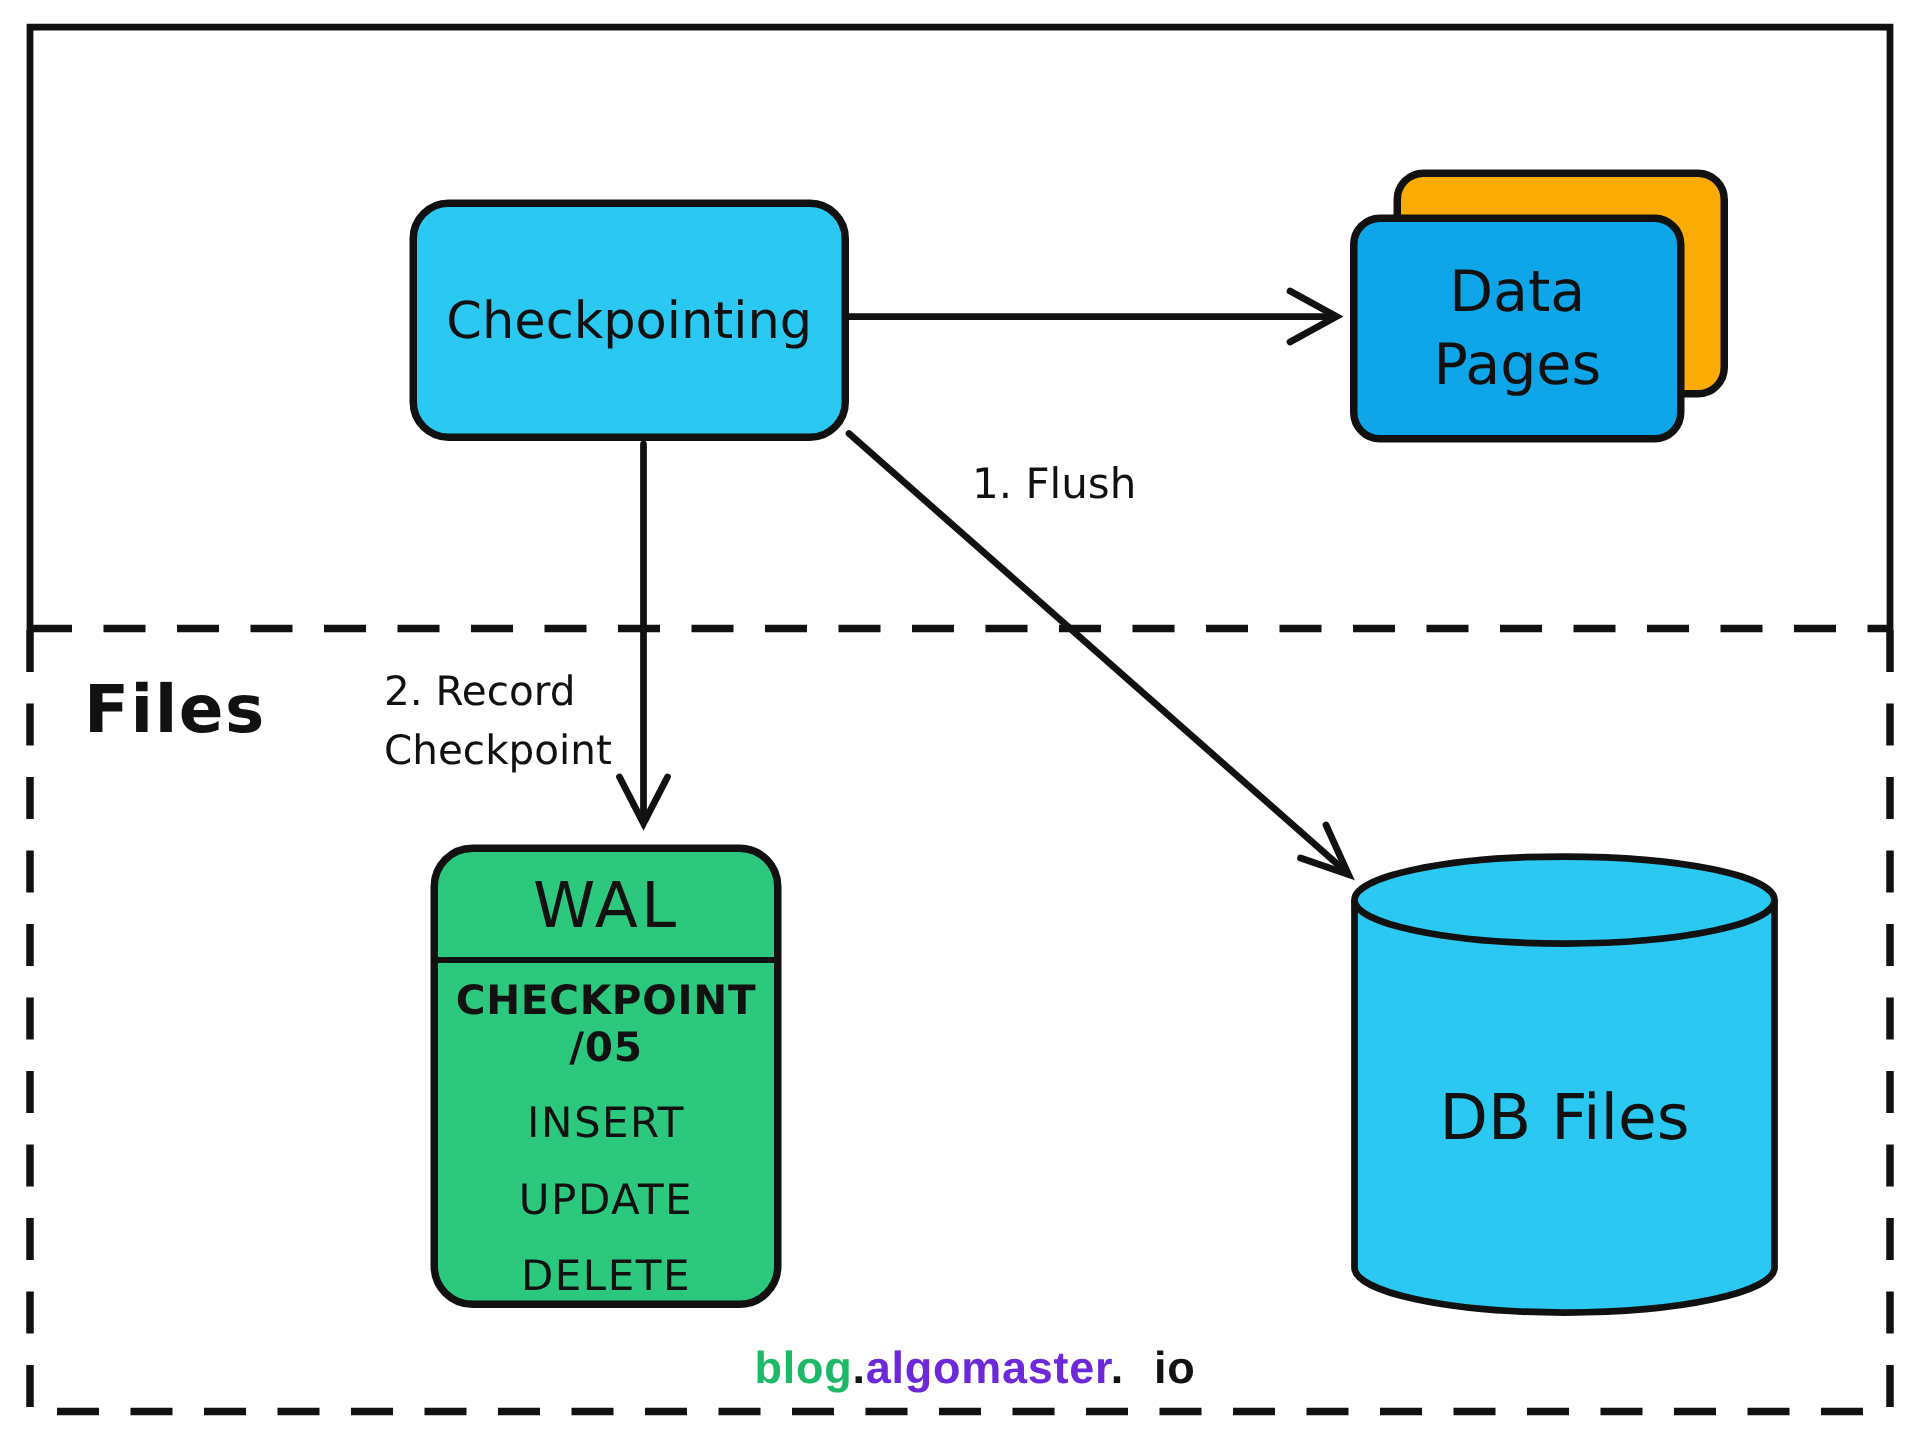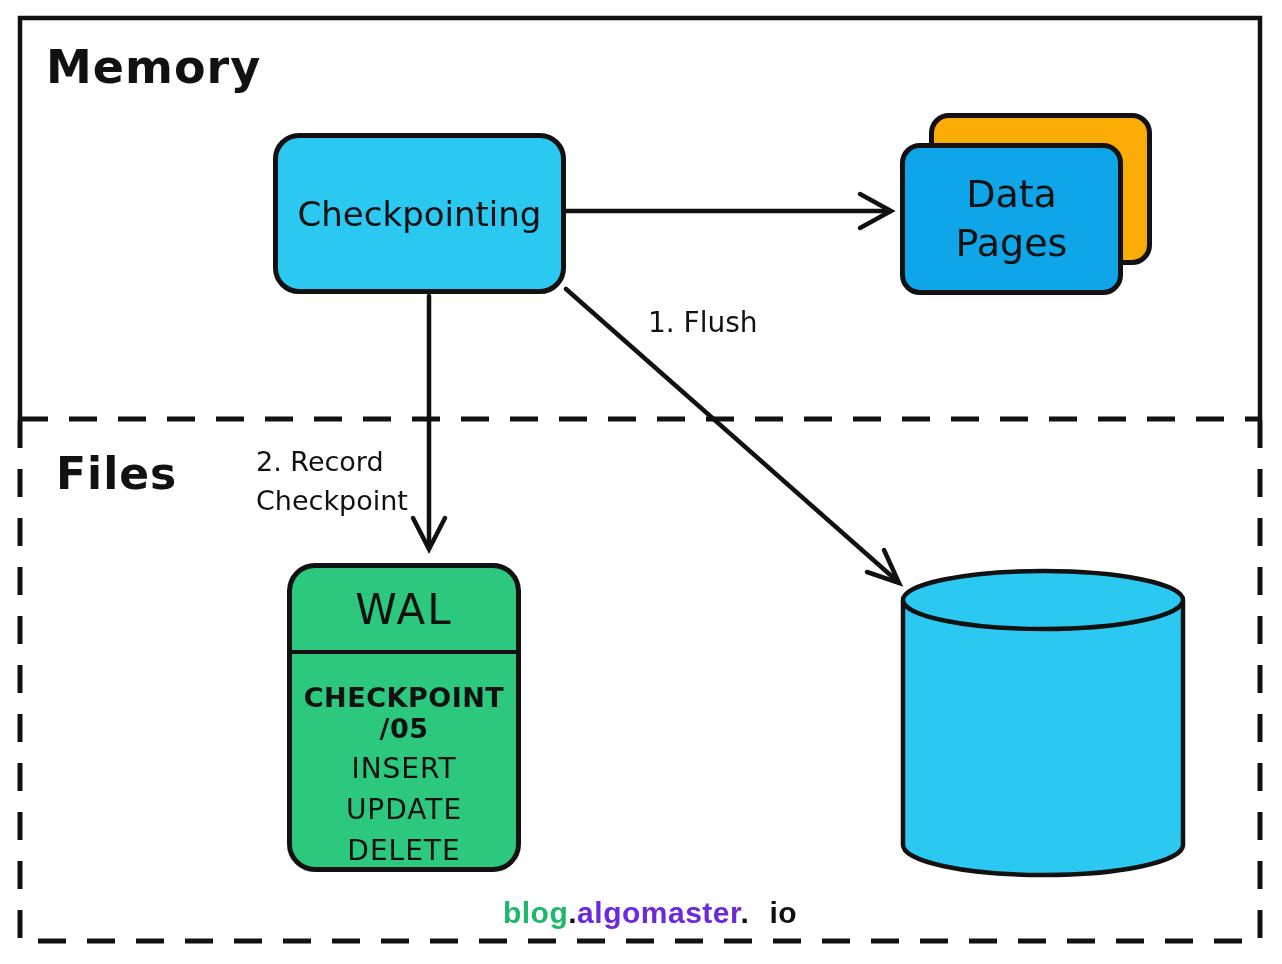--- a/index.html
+++ b/index.html
@@ -73,22 +73,22 @@
   .wal-divider {
     width: 100%;
     height: 0;
     border-top: 4px solid #111111;
   }
   .wal-entries {
     width: 100%;
     display: flex;
     flex-direction: column;
     align-items: center;
-    padding-top: 28px;
-    gap: 8px;
+    padding-top: 10px;
+    gap: 18px;
   }
   .wal-entry { font-size: 28px; letter-spacing: 1px; }
   .wal-entry.first { font-weight: bold; font-size: 27px; letter-spacing: 0.5px; }
 
   .edge-label { font-size: 28px; font-weight: 500; }
   .flush-label { left: 648px; top: 306px; }
   .record-label { left: 256px; top: 442px; line-height: 1.45; white-space: pre-line; font-size: 27px; }
 
   .db-files-label {
     left: 903px; top: 720px;
@@ -134,21 +134,20 @@
       <line x1="429" y1="296" x2="429" y2="546"></line>
       <polyline points="413,518 429,549 445,518"></polyline>
     </g>
 
     <g stroke="#111111" stroke-width="4.5">
       <path d="M903,600 L903,845 A140,30 0 0 0 1183,845 L1183,600" fill="#2BC9F2"></path>
       <ellipse cx="1043" cy="600" rx="140" ry="29" fill="#2BC9F2"></ellipse>
     </g>
   </svg>
 
-  <div class="label region-label memory-label">Memory</div>
   <div class="label region-label disk-label">Files</div>
 
   <div class="node checkpointing" style="background-color: rgb(43, 201, 242);">
     <span>Checkpointing</span>
   </div>
 
   <div class="node data-pages-back" style="background-color: rgb(250, 171, 4);"></div>
   <div class="node data-pages-front" style="background-color: #0ea5e9;">
     <div>Data</div>
     <div>Pages</div>
@@ -158,20 +157,21 @@
     <div class="wal-title">WAL</div>
     <div class="wal-divider"></div>
     <div class="wal-entries">
       <div class="wal-entry first">CHECKPOINT /05</div>
       <div class="wal-entry">INSERT</div>
       <div class="wal-entry">UPDATE</div>
       <div class="wal-entry">DELETE</div>
     </div>
   </div>
 
+  <div class="label db-files-label">DB Files</div>
 
   <div class="label edge-label flush-label">1. Flush</div>
   <div class="label edge-label record-label">2. Record
 Checkpoint</div>
 
   <div class="watermark">
     <span style="color: rgb(29, 184, 104);">blog</span><span style="color: rgb(17, 17, 17);">.</span><span style="color: #6d28d9;">algomaster</span><span style="color: rgb(17, 17, 17);">.</span><span style="color: rgb(17, 17, 17); margin-left: 20px;">io</span>
   </div>
 
 </div>

